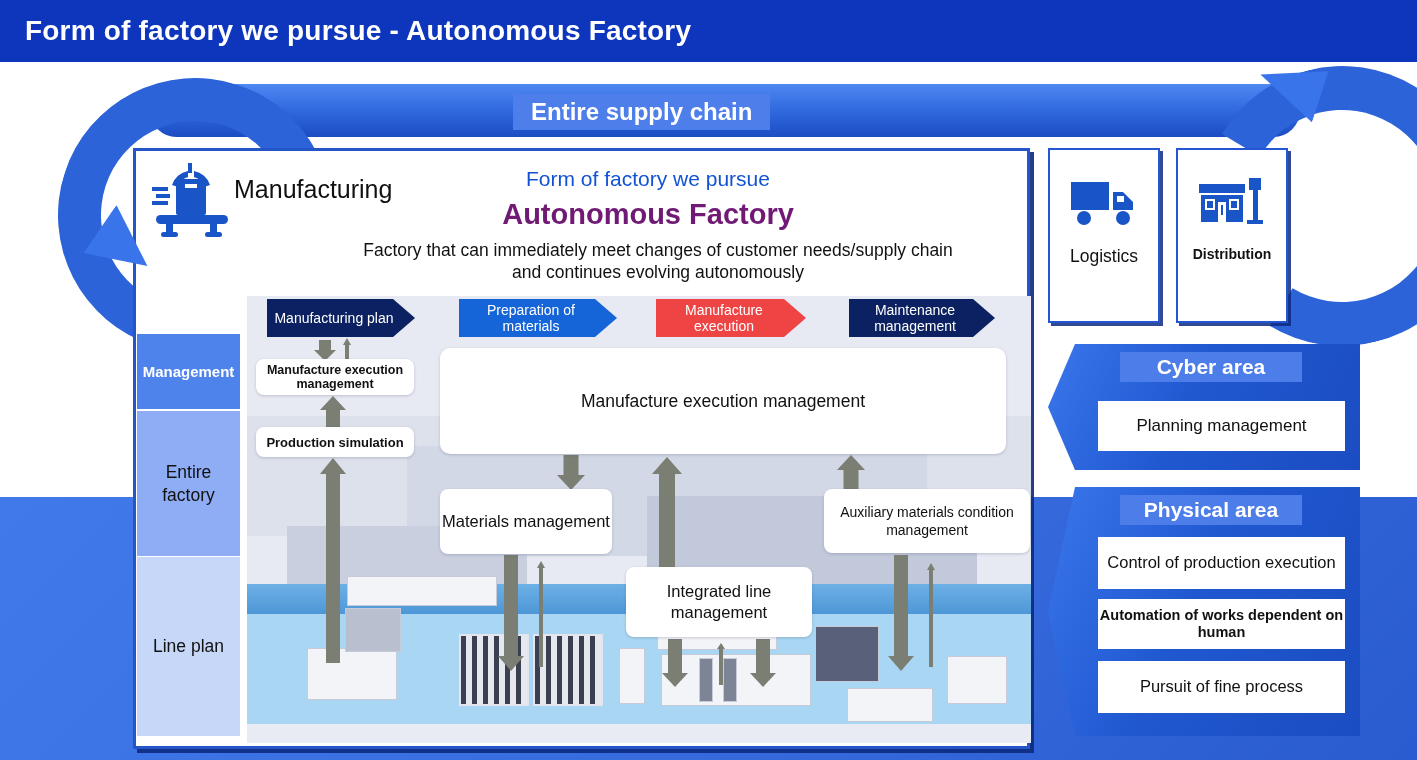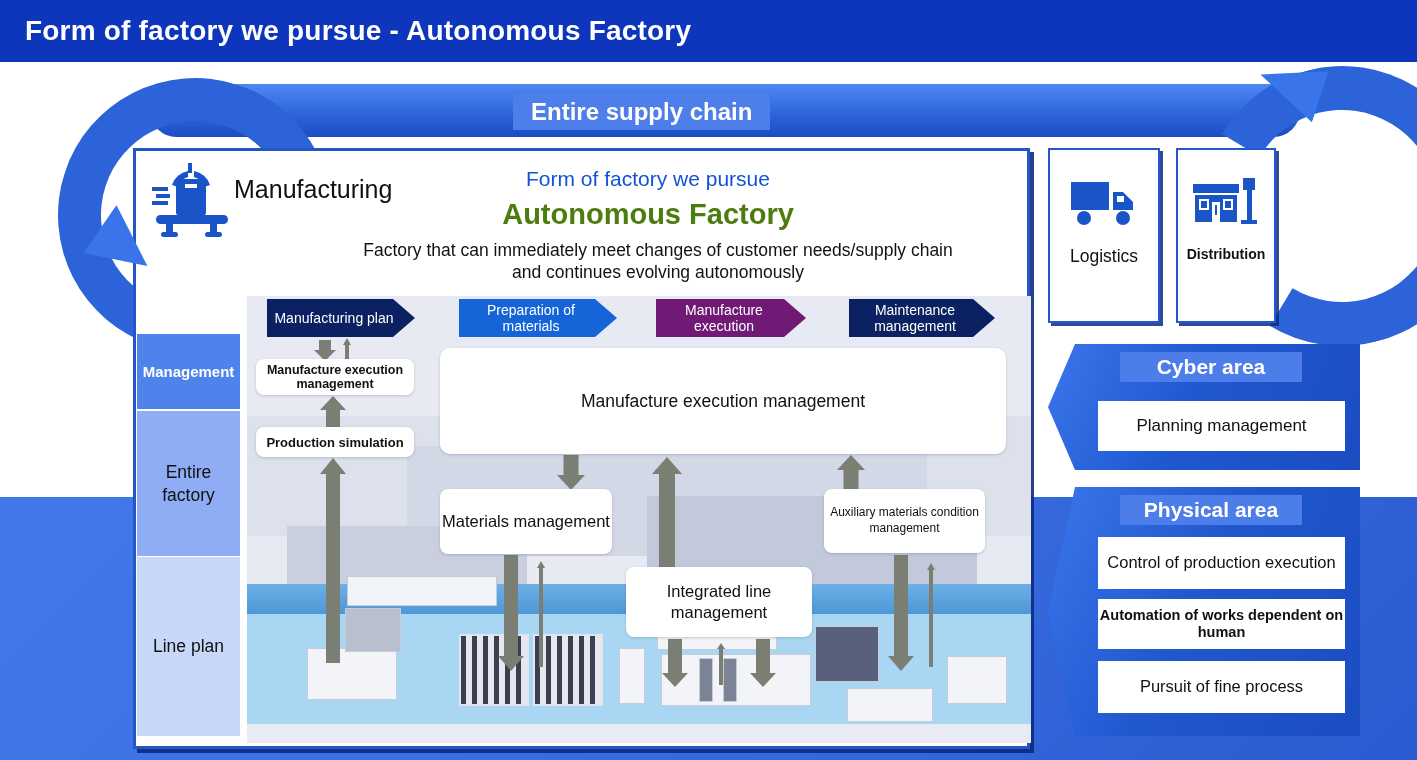--- a/index.html
+++ b/index.html
@@ -29,21 +29,21 @@
     clip-path:polygon(100% 0,0 45%,100% 100%);transform:rotate(18deg);z-index:1;}
   .sc-label{left:513px;top:94px;padding:4px 18px;background:#4e7ee9;color:#fff;
     font-size:24px;font-weight:bold;z-index:2;}
 
   
   .panel{left:133px;top:148px;width:897px;height:601px;background:#fff;
     border:3px solid #2456c8;box-sizing:border-box;
     box-shadow:4px 4px 0 rgba(13,42,128,.9);z-index:4;}
   .cat-label{left:98px;top:24px;font-size:25px;color:#111;}
   .lead{left:252px;top:16px;width:520px;text-align:center;color:#1253d4;font-size:21px;}
-  .af-title{left:252px;top:47px;width:520px;text-align:center;color:#4d7c0f;
+  .af-title{left:252px;top:47px;width:520px;text-align:center;color:#701a75;
     font-size:29px;font-weight:bold;}
   .desc{left:212px;top:88px;width:620px;text-align:center;color:#111;
     font-size:17.5px;line-height:1.28;}
 
   
   .scene{left:111px;top:145px;width:784px;height:447px;background:#e7eaf2;overflow:hidden;}
   .wall2{left:0;top:120px;width:784px;height:120px;background:#dde1ec;}
   .wall3{left:160px;top:150px;width:520px;height:110px;background:#d3d8e6;}
   .struct{background:#c9cfdf;}
   .blueband{left:0;top:288px;width:784px;height:36px;
@@ -160,21 +160,21 @@
       <div class="abs m" style="left:568px;top:330px;width:64px;height:56px;background:#59607a;"></div>
       <div class="abs m" style="left:600px;top:392px;width:86px;height:34px;"></div>
       <div class="abs m" style="left:700px;top:360px;width:60px;height:48px;"></div>
 
       <div class="chev" style="left: 20px; width: 148px; background: rgb(11, 33, 97);">
           <span>Manufacturing plan</span>
         </div>
       <div class="chev" style="left: 212px; width: 158px; background: rgb(21, 101, 216);">
           <span>Preparation of materials</span>
         </div>
-      <div class="chev" style="left: 409px; width: 150px; background: #701a75;">
+      <div class="chev" style="left: 409px; width: 150px; background: #ef4444;">
           <span>Manufacture execution</span>
         </div>
       <div class="chev" style="left: 602px; width: 146px; background: rgb(11, 33, 97);">
           <span>Maintenance management</span>
         </div>
     </div>
 
     <div class="abs layer layer1">Management</div>
     <div class="abs layer layer2">Entire factory</div>
     <div class="abs layer layer3">Line plan</div>
@@ -191,40 +191,40 @@
     <div class="ar ar-dn" style="left:526px;top:488px;width:26px;height:48px;--w:26px;--hd:14px;--sw:14px;"></div>
     <div class="ar ar-dn" style="left:614px;top:488px;width:26px;height:48px;--w:26px;--hd:14px;--sw:14px;"></div>
     <div class="ar ar-up" style="left:581px;top:492px;width:8px;height:42px;--w:8px;--hd:6px;--sw:4px;"></div>
     <div class="ar ar-dn" style="left:752px;top:404px;width:26px;height:116px;--w:26px;--hd:15px;--sw:14px;"></div>
     <div class="ar ar-up" style="left:790px;top:412px;width:9px;height:104px;--w:9px;--hd:7px;--sw:4px;"></div>
 
     <div class="wbox bold" style="left:120px;top:208px;width:158px;height:36px;font-size:12.5px;line-height:1.15;">Manufacture execution management</div>
     <div class="wbox bold" style="left:120px;top:276px;width:158px;height:30px;font-size:13px;">Production simulation</div>
     <div class="wbox" style="left:304px;top:197px;width:566px;height:106px;font-size:17.5px;border-radius:10px;">Manufacture execution management</div>
     <div class="wbox" style="left:304px;top:338px;width:172px;height:65px;font-size:16.5px;line-height:1.3;">Materials management</div>
-    <div class="wbox" style="left:688px;top:338px;width:161px;height:64px;font-size:12px;line-height:1.3;">Auxiliary materials condition management</div>
+    <div class="wbox" style="left:688px;top:338px;width:206px;height:64px;font-size:14px;line-height:1.3;">Auxiliary materials condition management</div>
     <div class="wbox" style="left:490px;top:416px;width:186px;height:70px;font-size:16.5px;line-height:1.3;">Integrated line management</div>
   </div>
 
   <div class="abs head-l"></div>
 
   <div class="abs card" style="left:1048px;top:148px;width:112px;height:175px;">
     <svg style="margin-top:26px;" width="70" height="52" viewBox="0 0 70 52">
       <g fill="#1a55c8">
         <rect x="2" y="6" width="38" height="28"></rect>
         <path d="M44 34 V16 h10 l10 10 v8 z"></path>
         <circle cx="15" cy="42" r="7"></circle>
         <circle cx="54" cy="42" r="7"></circle>
       </g>
       <rect x="48" y="20" width="7" height="6" fill="#fff"></rect>
     </svg>
     <div class="lbl" style="margin-top:18px;font-size:17.5px;">Logistics</div>
   </div>
 
-  <div class="abs card" style="left:1176px;top:148px;width:100px;height:175px;">
+  <div class="abs card" style="left:1176px;top:148px;width:112px;height:175px;">
     <svg style="margin-top:26px;" width="70" height="54" viewBox="0 0 70 54">
       <g fill="#1a55c8">
         <rect x="52" y="2" width="12" height="12"></rect>
         <rect x="56" y="6" width="5" height="40"></rect>
         <rect x="50" y="44" width="16" height="4"></rect>
         <rect x="2" y="8" width="46" height="9"></rect>
         <rect x="4" y="19" width="42" height="27"></rect>
       </g>
       <g fill="#fff">
         <rect x="8" y="23" width="10" height="11"></rect>

